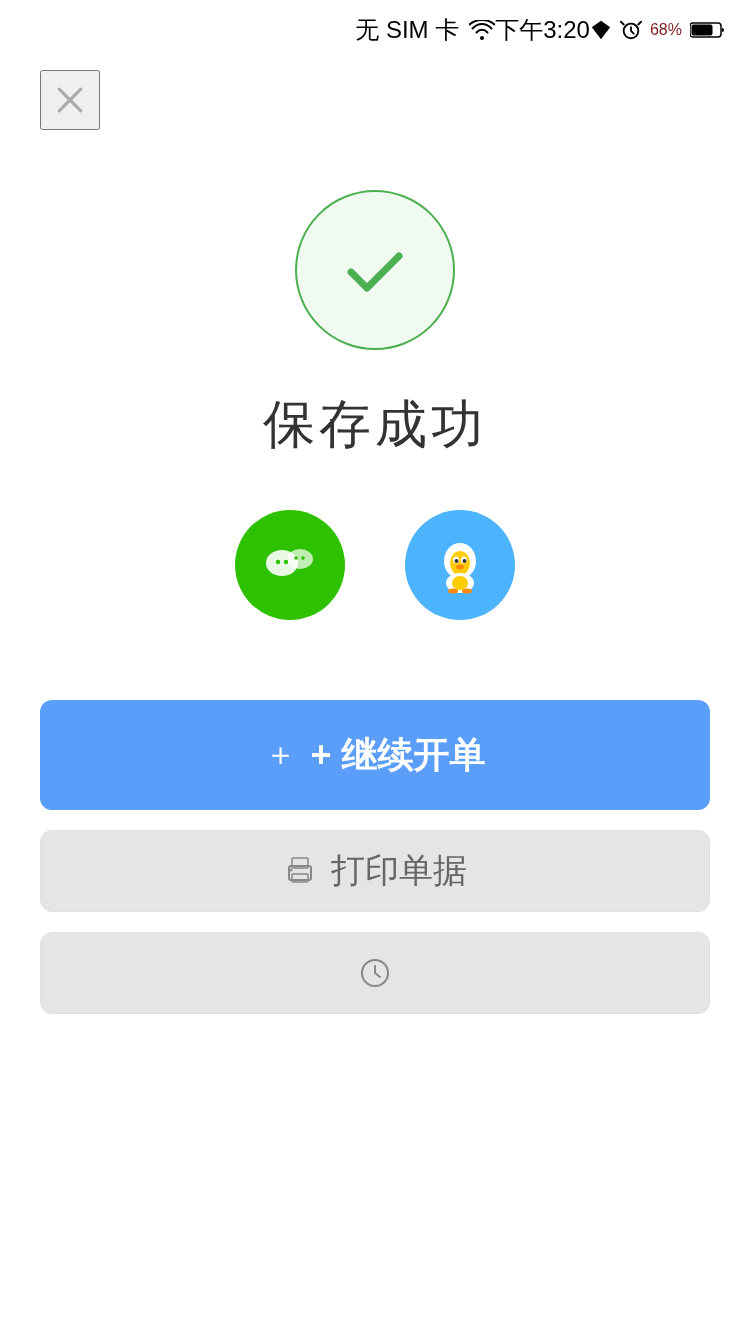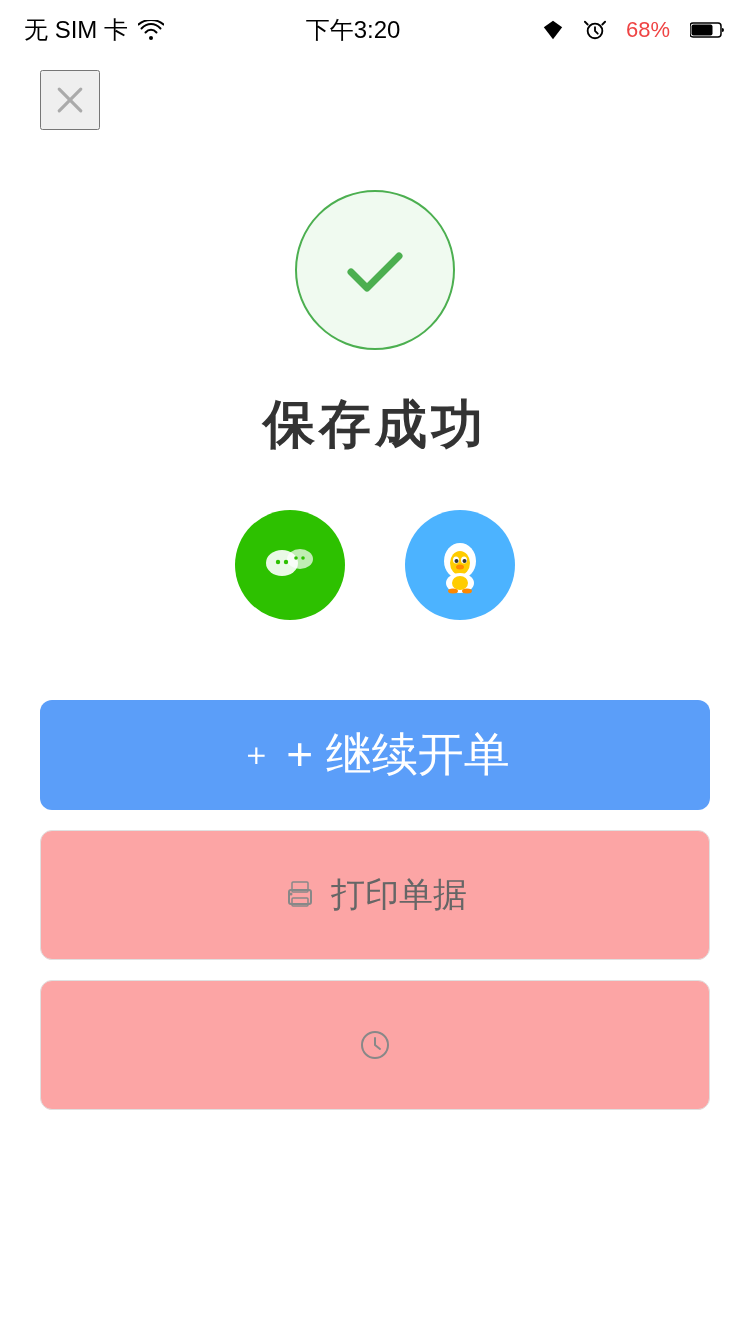--- a/index.html
+++ b/index.html
@@ -18,21 +18,21 @@
       flex-direction: column;
     }
 
     
     .status-bar {
       width: 100%;
       height: 60px;
       background: #ffffff;
       display: flex;
       align-items: center;
-      justify-content: space-between;
+      justify-content: flex-end;
       padding: 0 24px;
       flex-shrink: 0;
     }
 
     .status-left {
       display: flex;
       align-items: center;
       gap: 10px;
       font-size: 24px;
       color: #000;
@@ -40,23 +40,23 @@
 
     .status-center {
       font-size: 24px;
       font-weight: 500;
       color: #000;
     }
 
     .status-right {
       display: flex;
       align-items: center;
-      gap: 20px;
-      font-size: 22px;
-      color: #ef4444;
+      gap: 8px;
+      font-size: 16px;
+      color: #7f1d1d;
     }
 
     
     .main-content {
       flex: 1;
       display: flex;
       flex-direction: column;
       align-items: center;
       padding: 0 40px;
     }
@@ -94,21 +94,21 @@
 
     .checkmark-icon {
       width: 80px;
       height: 80px;
     }
 
     
     .success-title {
       font-size: 52px;
       color: #333333;
-      font-weight: 700;
+      font-weight: 400;
       margin-top: 40px;
       letter-spacing: 4px;
     }
 
     
     .share-divider-container {
       width: 100%;
       display: flex;
       align-items: center;
       margin-top: 60px;
@@ -172,29 +172,29 @@
       border-radius: 12px;
       display: flex;
       align-items: center;
       justify-content: center;
       gap: 14px;
       cursor: pointer;
       margin-bottom: 20px;
     }
 
     .btn-primary-text {
-      font-size: 46px;
+      font-size: 36px;
       color: #ffffff;
-      font-weight: 400;
+      font-weight: 700;
     }
 
     .btn-secondary {
       width: 100%;
-      height: 130px;
-      background: #fca5a5;
+      height: 82px;
+      background: #e5e5e5;
       border: 1px solid #e0e0e0;
       border-radius: 12px;
       display: flex;
       align-items: center;
       justify-content: center;
       gap: 14px;
       cursor: pointer;
       margin-bottom: 20px;
     }
 

